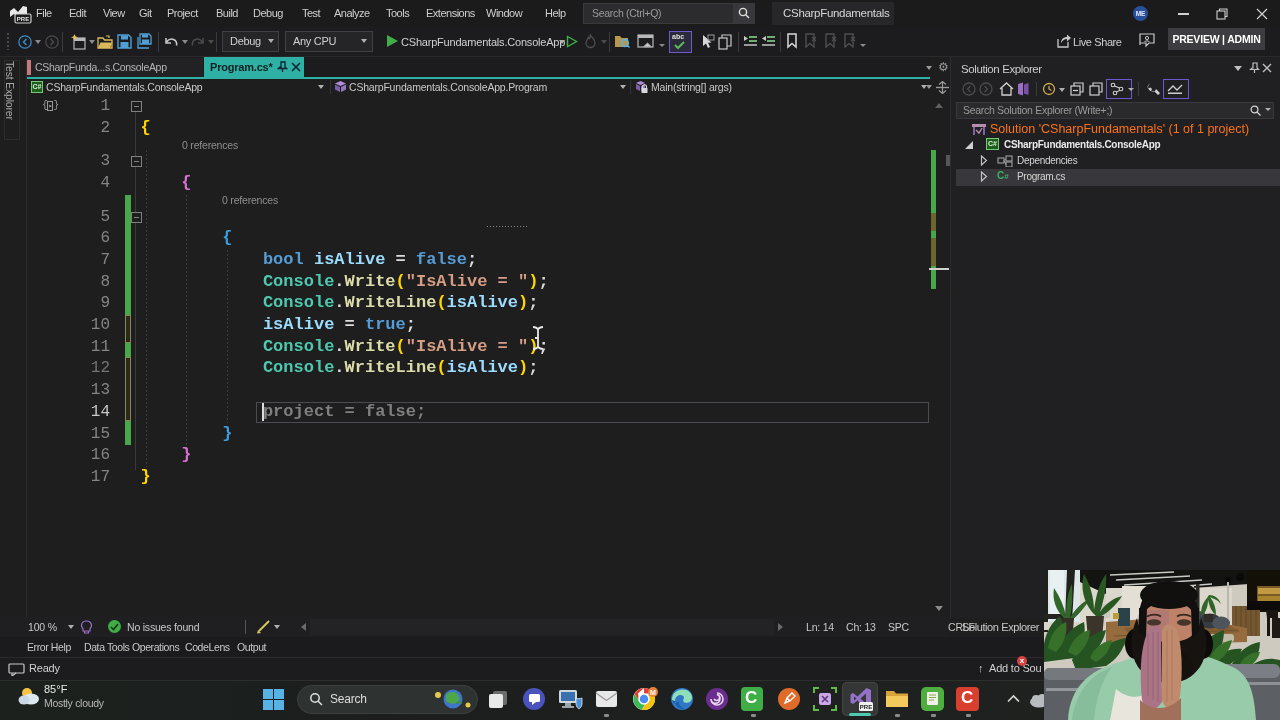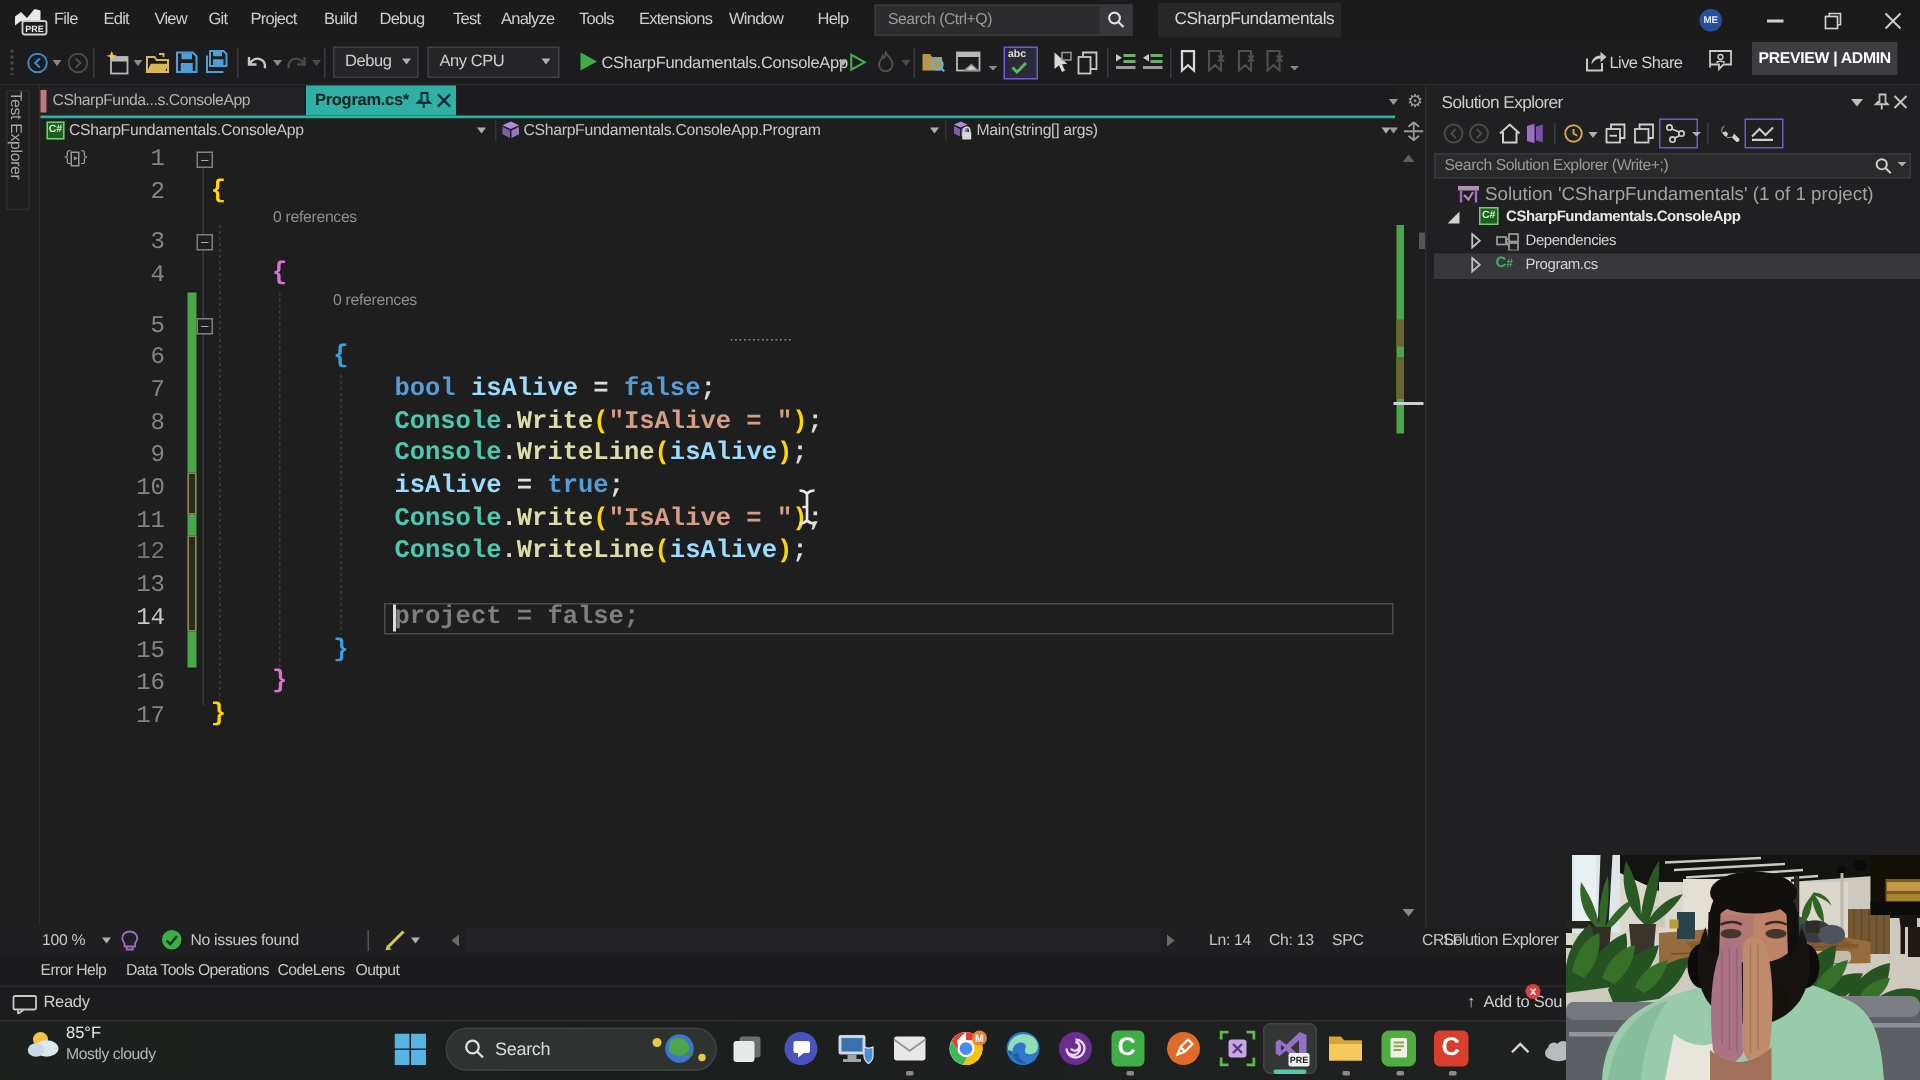--- a/index.html
+++ b/index.html
@@ -348,21 +348,21 @@
 <svg class="abs" style="left:1249px;top:104px;" width="13" height="13" viewBox="0 0 13 13">
 <circle cx="5.5" cy="5.5" r="3.4" fill="none" stroke="#d0d0d0" stroke-width="1.3"></circle>
 <line x1="8" y1="8" x2="11.5" y2="11.5" stroke="#d0d0d0" stroke-width="1.3"></line>
     </svg>
 <div class="abs" style="left:1265px;top:108px;border-left:3px solid transparent;border-right:3px solid transparent;border-top:3.5px solid #b0b0b0;"></div>
 <svg class="abs" style="left:971px;top:122px;" width="16" height="14" viewBox="0 0 16 14">
 <rect x="1" y="2" width="14" height="3" fill="#b48ead"></rect>
 <path d="M3 5 L3 13 M13 5 L13 13" stroke="#9b6fc4" stroke-width="1.6"></path>
 <path d="M5 8 L8 11 L11 6" stroke="#b48ead" stroke-width="1.4" fill="none"></path>
     </svg>
-<div class="abs" style="left:990px;top:121px;height:16px;line-height:16px;font-size:12.5px;color:#a3a3a3;">Solution 'CSharpFundamentals' (1 of 1 project)</div>
+<div class="abs" style="left:990px;top:121px;height:16px;line-height:16px;font-size:12.5px;color:#f97316;">Solution 'CSharpFundamentals' (1 of 1 project)</div>
 <svg class="abs" style="left:964px;top:140px;" width="10" height="10" viewBox="0 0 10 10">
       <polygon points="9,1 9,9 1,9" fill="#d0d0d0"></polygon>
     </svg>
 <div class="abs" style="left:986px;top:138px;width:13px;height:12px;background:#1e5f1e;border:1px solid #79c879;box-sizing:border-box;color:#d8f0d8;font-size:7px;font-weight:bold;text-align:center;line-height:10px;">C#</div>
 <div class="abs" style="left:1004px;top:137px;height:16px;line-height:16px;font-size:10px;letter-spacing:-0.3px;color:#e8e8e8;font-weight:bold;">CSharpFundamentals.ConsoleApp</div>
 <svg class="abs" style="left:980px;top:155px;" width="8" height="11" viewBox="0 0 8 11">
       <path d="M1.5 1 L6.5 5.5 L1.5 10 Z" fill="none" stroke="#c0c0c0" stroke-width="1.2"></path>
     </svg>
 <svg class="abs" style="left:997px;top:155px;" width="16" height="12" viewBox="0 0 16 12">
 <rect x="1" y="3" width="6" height="5" fill="none" stroke="#a0a0a0" stroke-width="1.1"></rect>

